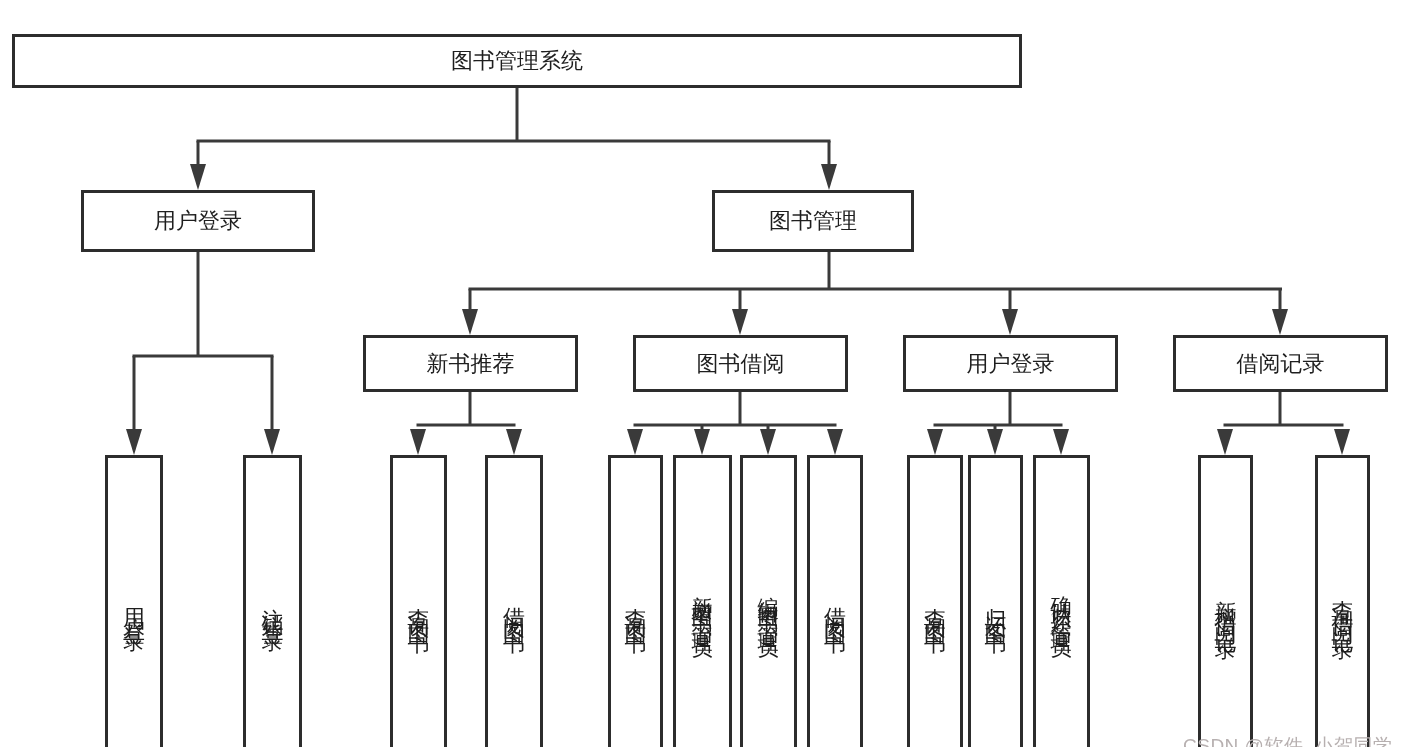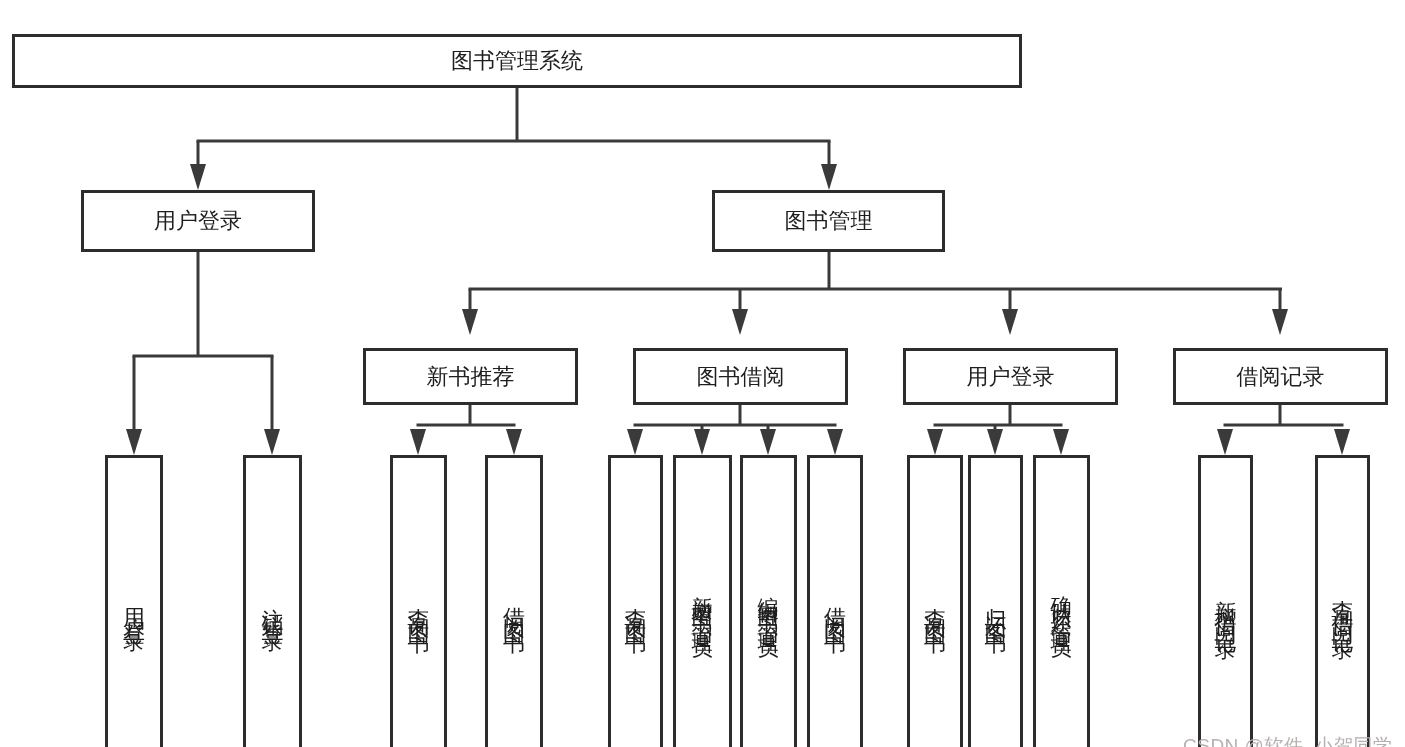--- a/index.html
+++ b/index.html
@@ -37,23 +37,23 @@
     letter-spacing: 8px;
     line-height: 1;
     white-space: nowrap;
   }
   .leaf-long .vtext { letter-spacing: 6px; font-size: 21px; }
 
   
   .n-root        { left: 12px;  top: 14px;  width: 1010px; height: 54px; }
   
   .n-user-login  { left: 81px;  top: 170px; width: 234px; height: 62px; }
-  .n-book-mgmt   { left: 712px; top: 170px; width: 233px; height: 62px; }
-  
-  .lvl3          { top: 328px; height: 57px; width: 215px; }
+  .n-book-mgmt   { left: 712px; top: 170px; width: 202px; height: 62px; }
+  
+  .lvl3          { top: 315px; height: 57px; width: 215px; }
   .n-new-book    { left: 363px; }
   .n-book-borrow { left: 633px; }
   .n-cur-borrow  { left: 903px; }
   .n-borrow-rec  { left: 1173px; }
   
   .n-leaf-login   { left: 105px;  width: 58px; }
   .n-leaf-logout  { left: 243px;  width: 59px; }
   .n-nb-query     { left: 390px;  width: 57px; }
   .n-nb-borrow    { left: 485px;  width: 58px; }
   .n-bb-query     { left: 608px;  width: 55px; }

